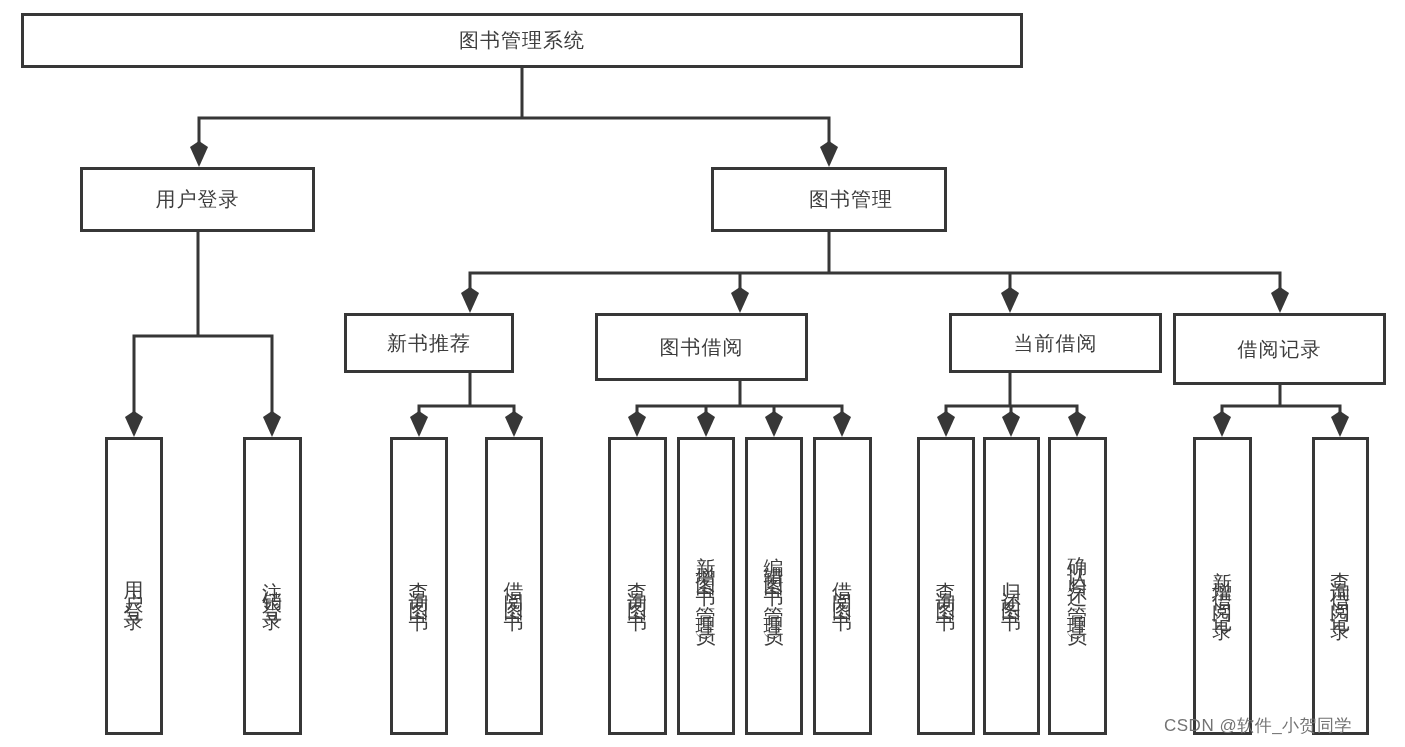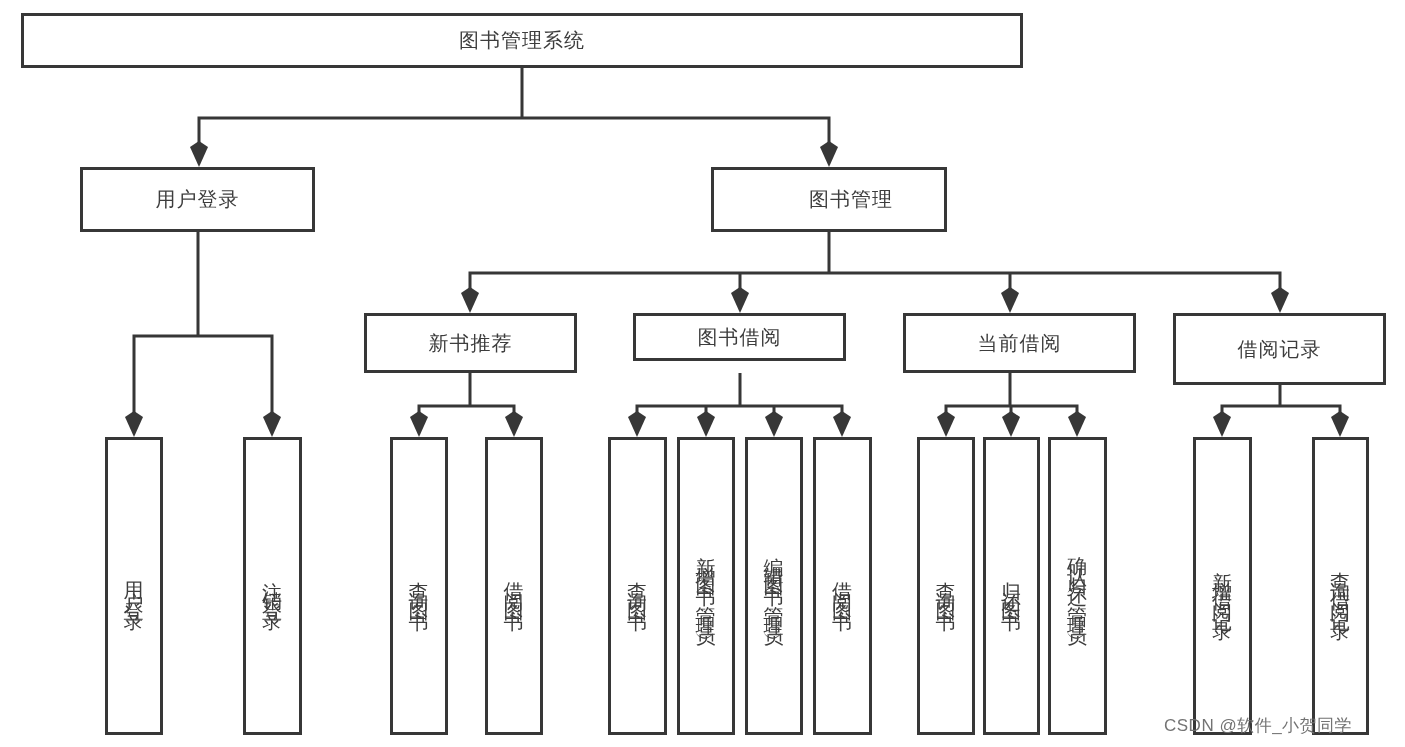--- a/index.html
+++ b/index.html
@@ -108,23 +108,23 @@
       <polygon points="1213,417 1222,411 1231,417 1222,437"></polygon>
       <polygon points="1331,417 1340,411 1349,417 1340,437"></polygon>
     </g>
   </svg>
 
   <div class="node hlabel" style="left:21px; top:13px; width:1002px; height:55px;">图书管理系统</div>
 
   <div class="node hlabel" style="left:80px; top:167px; width:235px; height:65px;">用户登录</div>
   <div class="node hlabel" style="left:711px; top:167px; width:236px; height:65px;padding-left:44px;">图书管理</div>
 
-  <div class="node hlabel" style="left:364px; top:313px; width:213px; height:60px;">新书推荐</div>
-  <div class="node hlabel" style="left:633px; top:313px; width:213px; height:48px;">图书借阅</div>
-  <div class="node hlabel" style="left:903px; top:313px; width:233px; height:60px;">当前借阅</div>
+  <div class="node hlabel" style="left:344px; top:313px; width:170px; height:60px;">新书推荐</div>
+  <div class="node hlabel" style="left:595px; top:313px; width:213px; height:68px;">图书借阅</div>
+  <div class="node hlabel" style="left:949px; top:313px; width:213px; height:60px;">当前借阅</div>
   <div class="node hlabel" style="left:1173px; top:313px; width:213px; height:72px;">借阅记录</div>
 
   <div class="node vlabel" style="left:105px; top:437px; width:58px; height:298px;">
     <span class="vtext">用户登录</span>
   </div>
   <div class="node vlabel" style="left:243px; top:437px; width:59px; height:298px;">
     <span class="vtext">注销登录</span>
   </div>
 
   <div class="node vlabel" style="left:390px; top:437px; width:58px; height:298px;">

